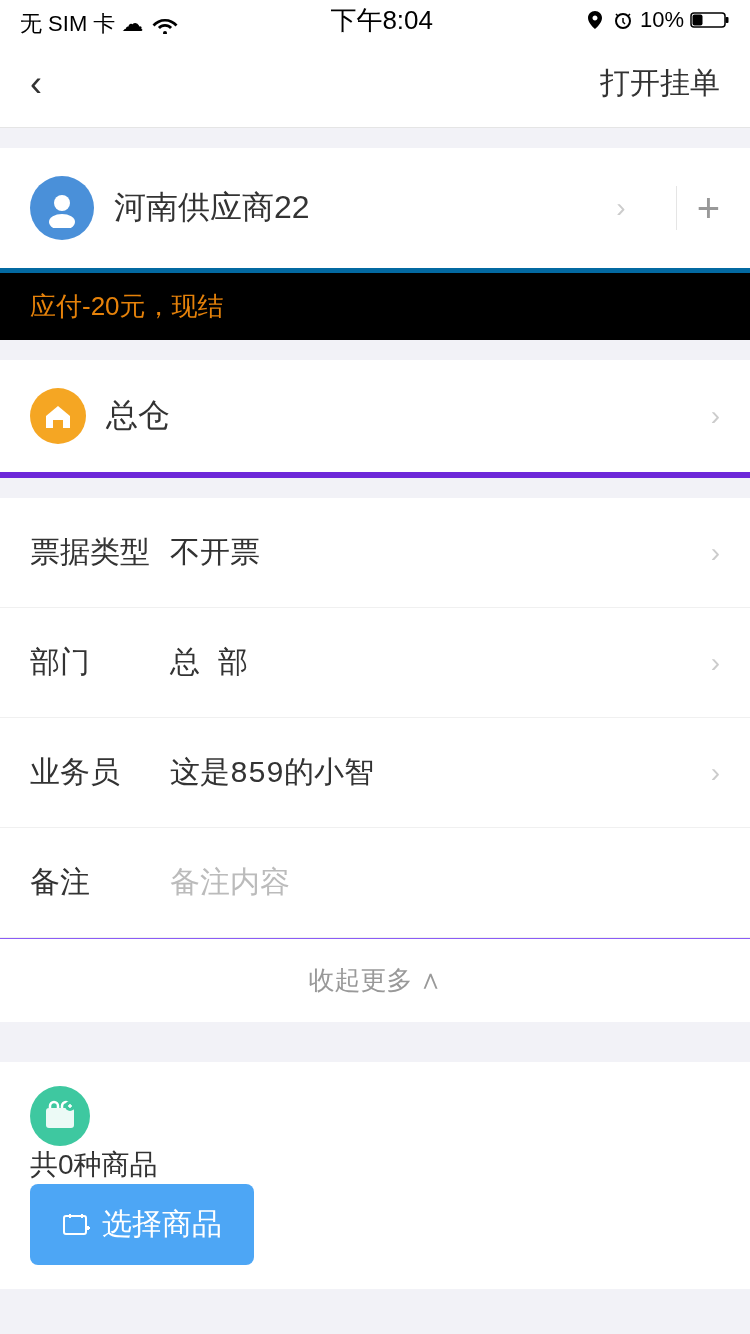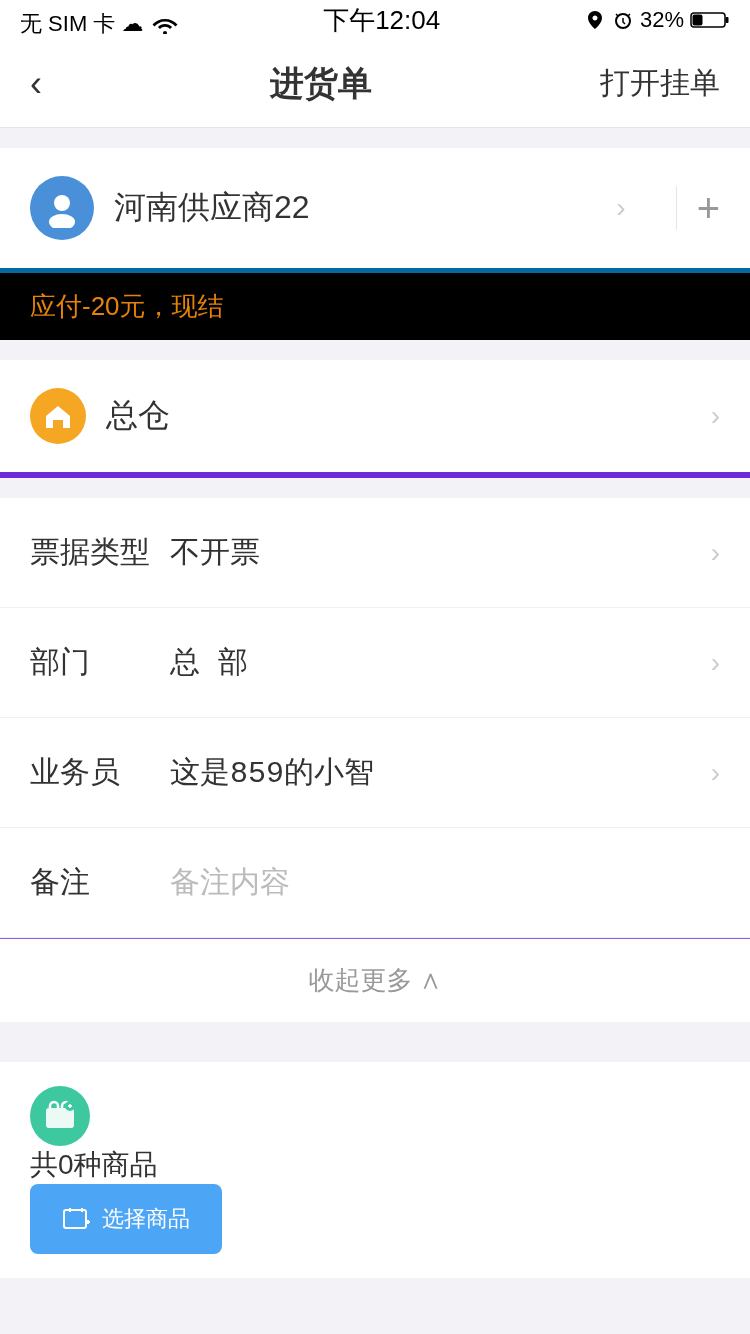--- a/index.html
+++ b/index.html
@@ -212,21 +212,21 @@
       flex: 1;
       font-size: 28px;
       color: #333;
     }
     .select-btn {
       background: #4da6f5;
       color: #fff;
       border: none;
       border-radius: 8px;
       padding: 20px 32px;
-      font-size: 22px;
+      font-size: 30px;
       display: flex;
       align-items: center;
       gap: 10px;
       cursor: pointer;
     }
 
     
     .main-content {
       background: #f2f2f7;
       min-height: calc(1334px - 128px);
@@ -237,42 +237,41 @@
 
 <div class="status-bar">
   <div class="status-left">
     <span>无 SIM 卡 ☁</span>
     <svg width="28" height="20" viewBox="0 0 28 20">
       <path d="M14 5C9 5 4.5 7 1.5 10.5L3.5 12.5C6 9.5 9.8 7.5 14 7.5s8 2 10.5 5L26.5 10.5C23.5 7 18.9 5 14 5z" fill="#000"></path>
       <path d="M14 10c-2.8 0-5.3 1.1-7.1 3L9 15c1.3-1.4 3.1-2.2 5-2.2s3.7.8 5 2.2l2.1-2C19.3 11.1 16.8 10 14 10z" fill="#000"></path>
       <circle cx="14" cy="19" r="2" fill="#000"></circle>
     </svg>
   </div>
-  <div class="status-center">下午12:04</div>
+  <div class="status-center">下午8:04</div>
   <div class="status-right">
     <svg width="22" height="22" viewBox="0 0 22 22">
       <path d="M11 2C7.1 2 4 5.1 4 9c0 5.2 7 11 7 11s7-5.8 7-11c0-3.9-3.1-7-7-7zm0 9.5c-1.4 0-2.5-1.1-2.5-2.5S9.6 6.5 11 6.5s2.5 1.1 2.5 2.5-1.1 2.5-2.5 2.5z" fill="#000"></path>
     </svg>
     <svg width="22" height="22" viewBox="0 0 22 22">
       <circle cx="11" cy="12" r="7" stroke="#000" stroke-width="2" fill="none"></circle>
       <path d="M11 9v4l2 2" stroke="#000" stroke-width="1.5" fill="none"></path>
       <path d="M4 5l2 2M18 5l-2 2" stroke="#000" stroke-width="1.5"></path>
     </svg>
-    <span>32%</span>
+    <span>10%</span>
     <svg width="40" height="20" viewBox="0 0 40 20">
       <rect x="1" y="3" width="34" height="14" rx="3" stroke="#000" stroke-width="1.5" fill="none"></rect>
       <rect x="35.5" y="7" width="3" height="6" rx="1" fill="#000"></rect>
       <rect x="2.5" y="4.5" width="10" height="11" rx="2" fill="#000"></rect>
     </svg>
   </div>
 </div>
 
 <div class="nav-bar">
   <div class="nav-back">‹</div>
-  <div class="nav-title">进货单</div>
   <div class="nav-action">打开挂单</div>
 </div>
 
 <div class="main-content">
 
   <div class="section-gap"></div>
 
   <div class="card-section">
     <div class="supplier-row">
       <div class="supplier-avatar">

